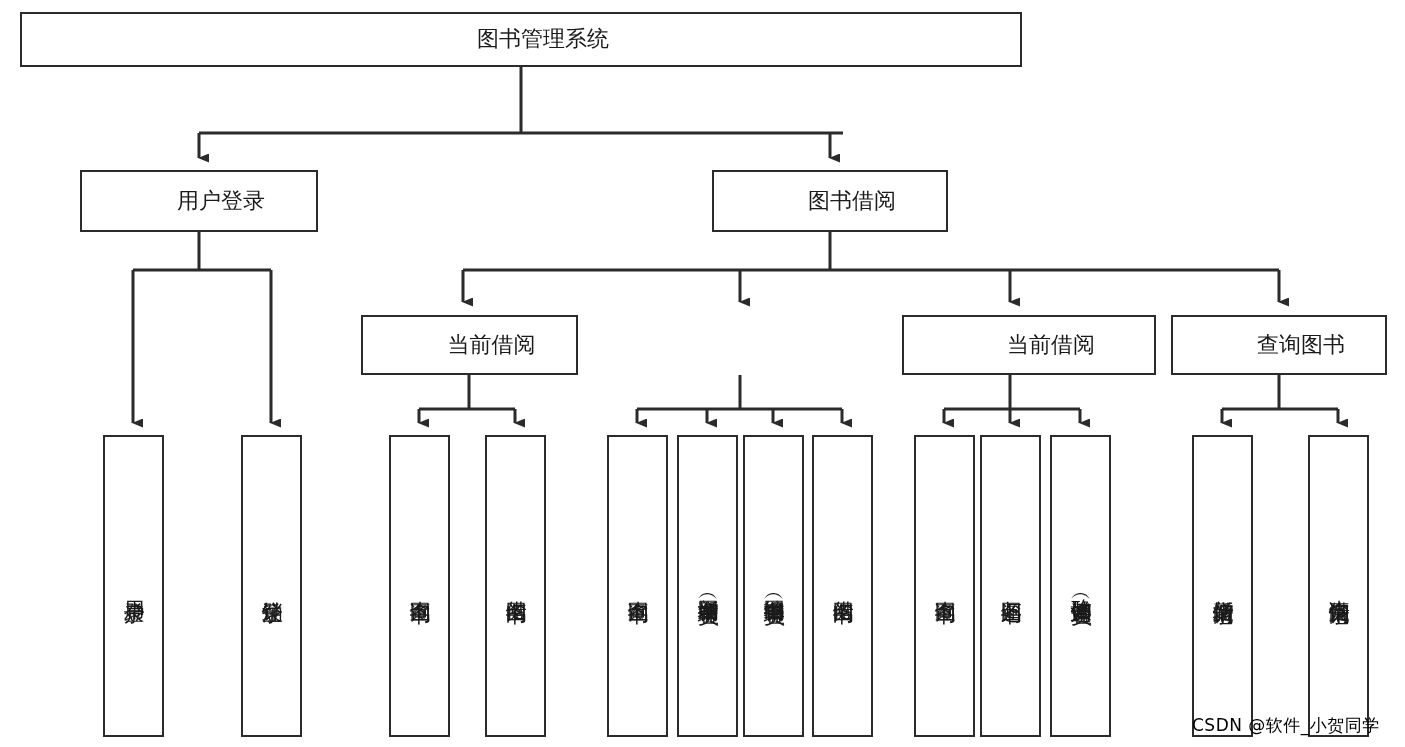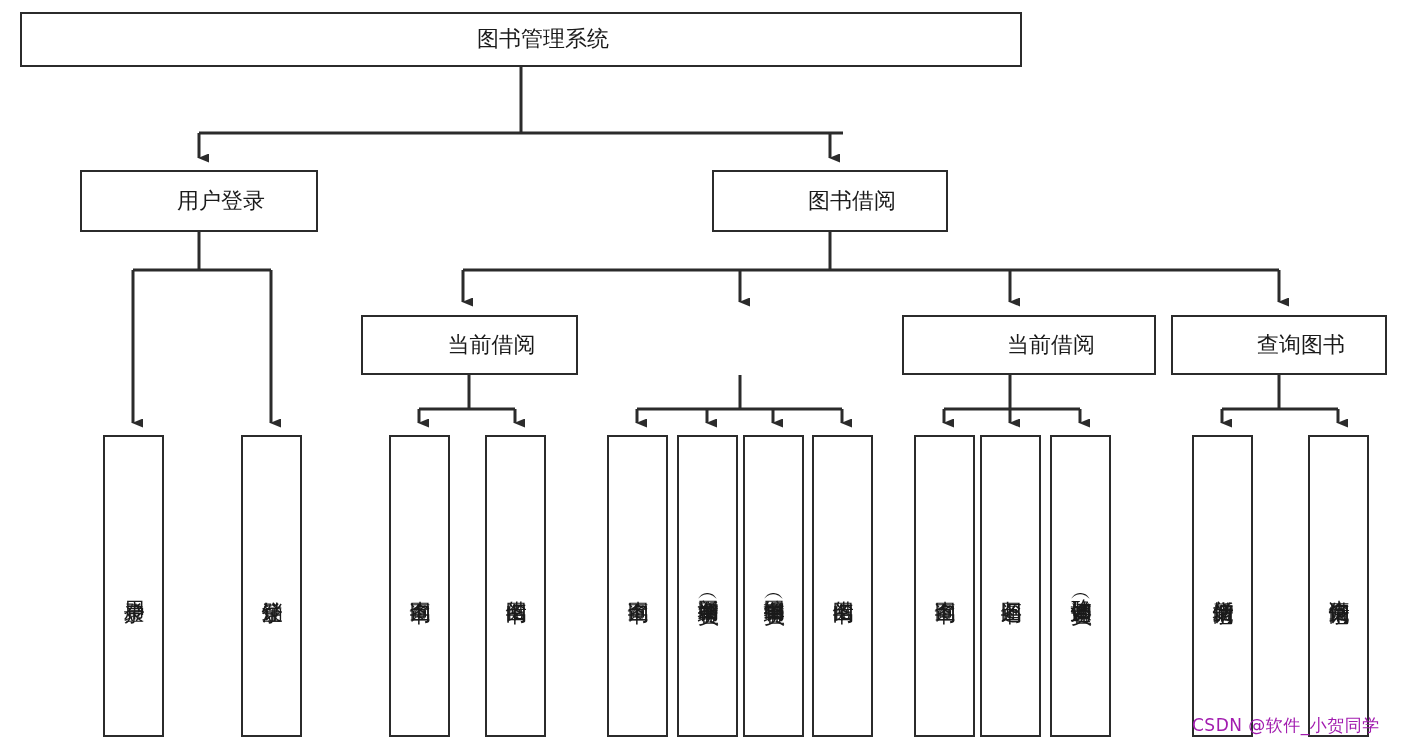--- a/index.html
+++ b/index.html
@@ -58,21 +58,21 @@
     display: block;
   }
   .node-label {
     display: block;
   }
   #watermark {
     position: absolute;
     left: 1192px;
     top: 714px;
     font-size: 17px;
-    color: #a21caf;
+    color: #000000;
     white-space: nowrap;
     letter-spacing: 0.5px;
   }
 </style>
 </head>
 <body>
 
 <div id="diagram-root">
 
   <svg id="edge-layer" viewBox="0 0 1405 747" width="1405" height="747" xmlns="http://www.w3.org/2000/svg">

